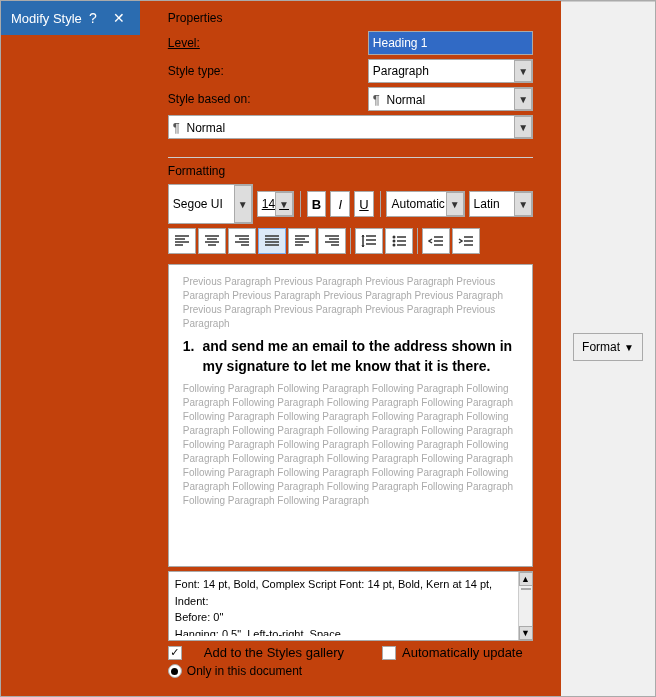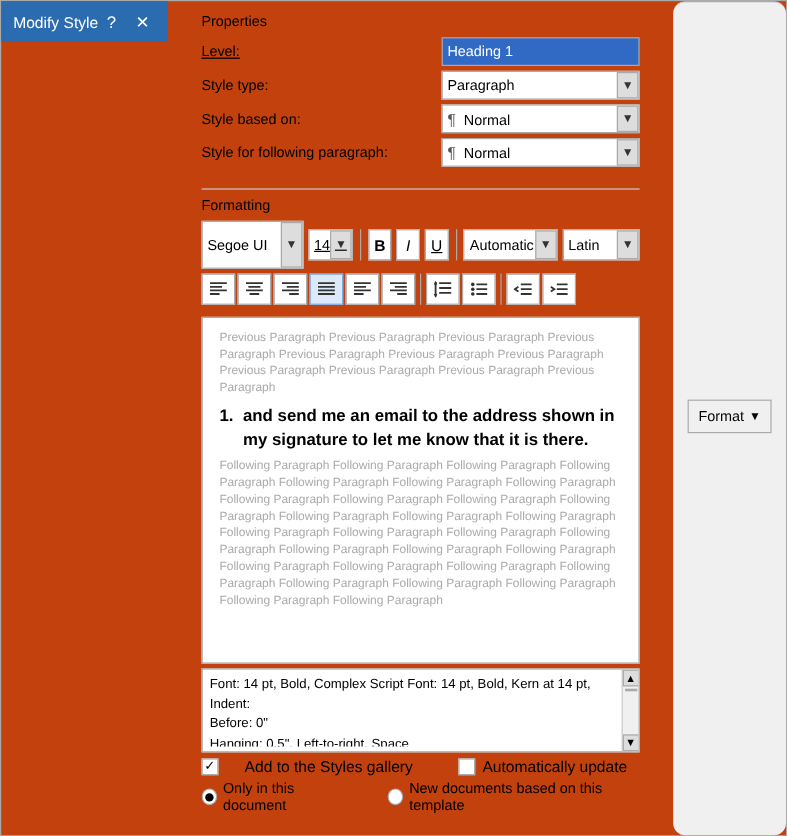--- a/index.html
+++ b/index.html
@@ -398,21 +398,20 @@
     }
 
     .dialog-footer {
       display: flex;
       align-items: center;
       justify-content: space-between;
       padding: 6px 12px 10px;
       background: #f0f0f0;
       border-top: 1px solid #ccc;
       flex-shrink: 0;
-      border-radius: 10px;
     }
 
     .footer-left {
       display: flex;
       align-items: center;
     }
 
     .footer-right {
       display: flex;
       gap: 8px;
@@ -495,21 +494,20 @@
         <div class="prop-select">
           <span>
             <span class="para-icon">¶</span>
             &nbsp;<span>Normal</span>
           </span>
           <div class="dropdown-arrow">▼</div>
         </div>
       </div>
 
       <div class="prop-row">
-        <div class="prop-label">Style for following paragraph:</div>
         <div class="prop-select">
           <span>
             <span class="para-icon">¶</span>
             &nbsp;<span>Normal</span>
           </span>
           <div class="dropdown-arrow">▼</div>
         </div>
       </div>
     </div>
 
@@ -675,24 +673,20 @@
         <div style="margin-left: 16px; display: flex; align-items: center; gap: 6px;">
           <div class="checkbox"></div>
           <span>Automatically update</span>
         </div>
       </div>
       <div class="radio-row">
         <div class="radio-item">
           <div class="radio checked"></div>
           <span>Only in this document</span>
         </div>
-        <div class="radio-item">
-          <div class="radio"></div>
-          <span>New documents based on this template</span>
-        </div>
       </div>
     </div>
   </div>
 
   <div class="dialog-footer">
     <div class="footer-left">
       <div class="format-dropdown-btn">
         <span>Format</span>
         <span style="font-size:10px;">▼</span>
       </div>

